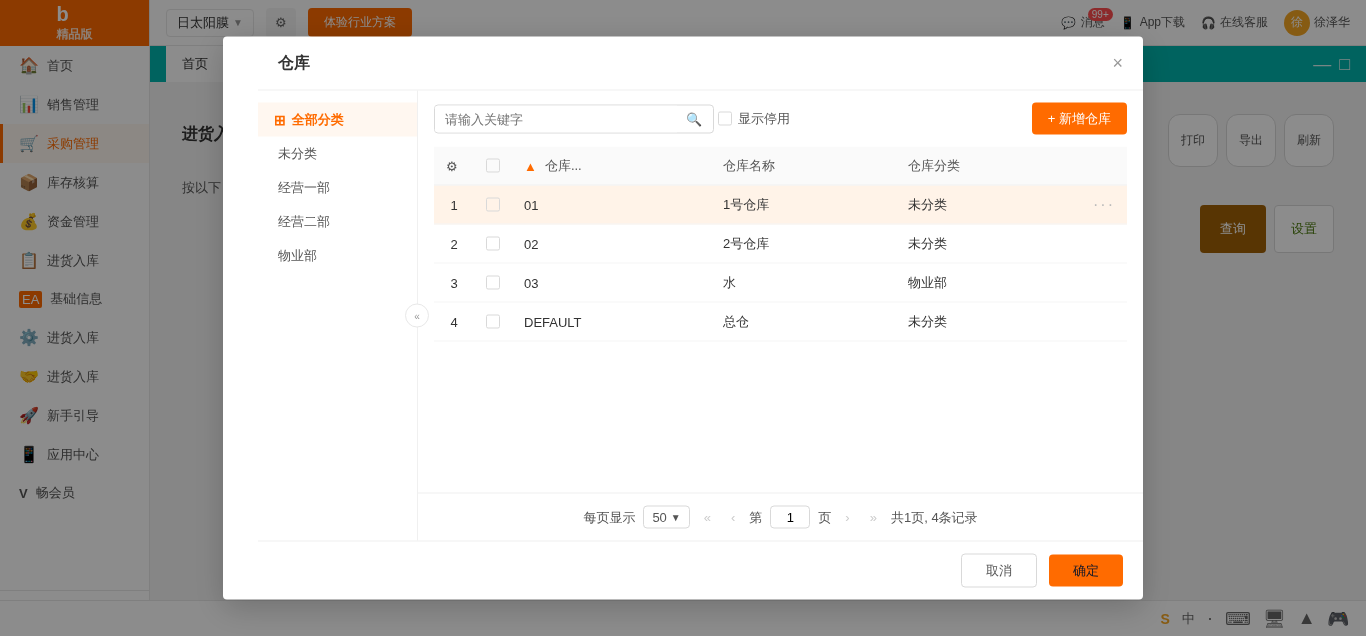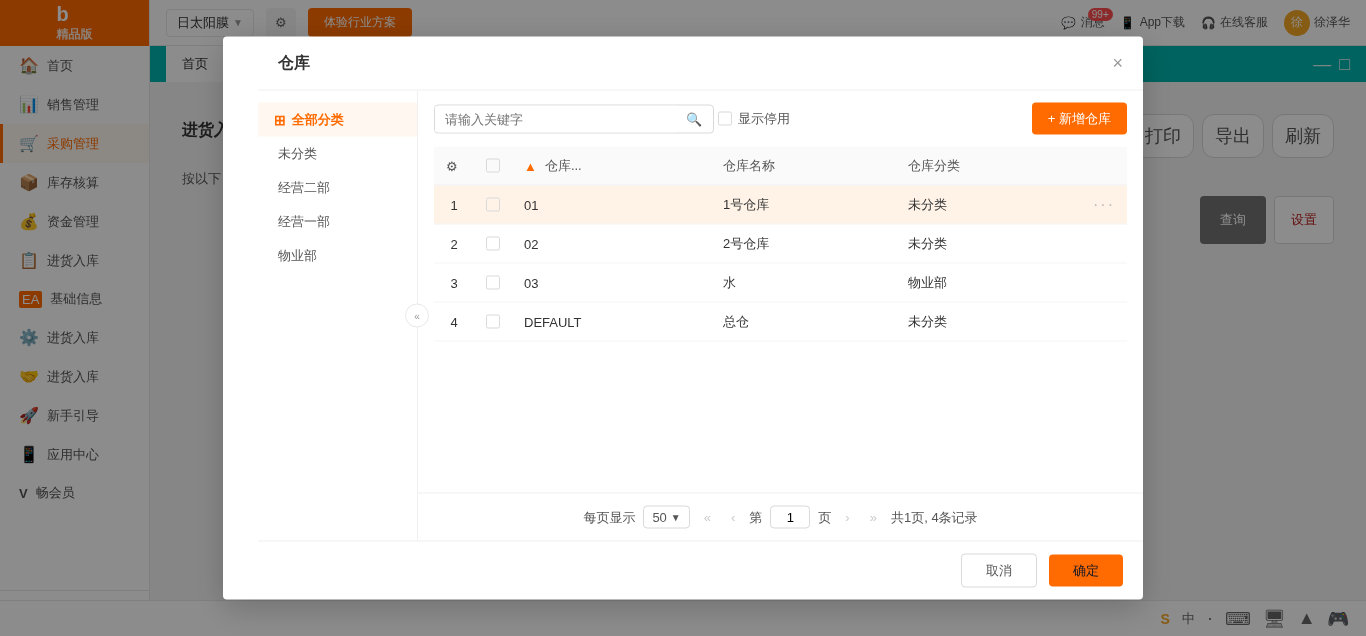--- a/index.html
+++ b/index.html
@@ -76,26 +76,26 @@
     
     .main-content {
       position: fixed;
       top: 82px; left: 150px; right: 0; bottom: 0;
       background: #f5f5f5;
       padding: 16px;
       overflow-y: auto;
     }
     .page-title { font-size: 16px; font-weight: bold; color: #333; margin-bottom: 12px; }
     .toolbar-btn {
-      padding: 9px 12px; border-radius: 12px; font-size: 18px; cursor: pointer;
+      padding: 17px 12px; border-radius: 12px; font-size: 12px; cursor: pointer;
       display: flex; align-items: center; gap: 4px;
     }
     .btn-default { background: #fff; border: 1px solid #d9d9d9; color: #555; }
-    .btn-query { background: #737373; border: none; color: white; padding: 15px 20px; border-radius: 4px; font-size: 13px; cursor: pointer; }
-    .btn-setting { background: #fff; border: 1px solid #d9d9d9; color: #b91c1c; padding: 6px 16px; border-radius: 4px; font-size: 13px; cursor: pointer; }
+    .btn-query { background: #a16207; border: none; color: white; padding: 15px 20px; border-radius: 4px; font-size: 13px; cursor: pointer; }
+    .btn-setting { background: #fff; border: 1px solid #d9d9d9; color: #4d7c0f; padding: 6px 16px; border-radius: 4px; font-size: 13px; cursor: pointer; }
 
     
     .overlay {
       position: fixed; top: 0; left: 0; right: 0; bottom: 0;
       background: rgba(0,0,0,0.45); z-index: 200;
     }
 
     
     .modal {
       position: fixed;
@@ -397,24 +397,24 @@
 
     <div class="modal-sidebar">
       <div class="modal-sidebar-title">
         <span style="color:#ff6b00;font-size:14px;">⊞</span>
         <span>全部分类</span>
       </div>
       <div class="modal-sidebar-item">
         <span>未分类</span>
       </div>
       <div class="modal-sidebar-item">
+        <span>经营一部</span>
+      </div>
+      <div class="modal-sidebar-item">
         <span>经营二部</span>
-      </div>
-      <div class="modal-sidebar-item">
-        <span>经营一部</span>
       </div>
       <div class="modal-sidebar-item">
         <span>物业部</span>
       </div>
       <div class="collapse-btn">
         <span>«</span>
       </div>
     </div>
 
     <div class="modal-main">

